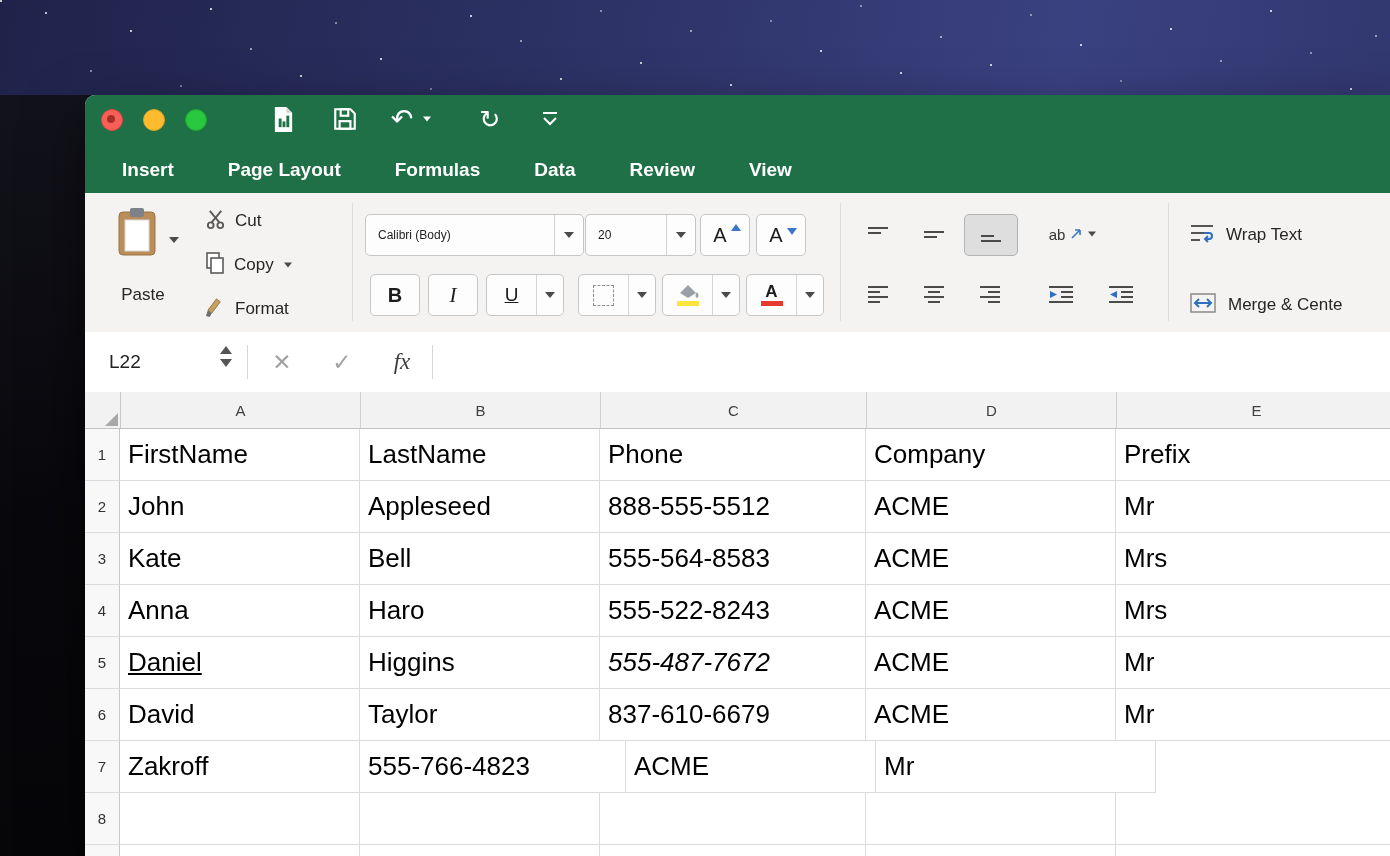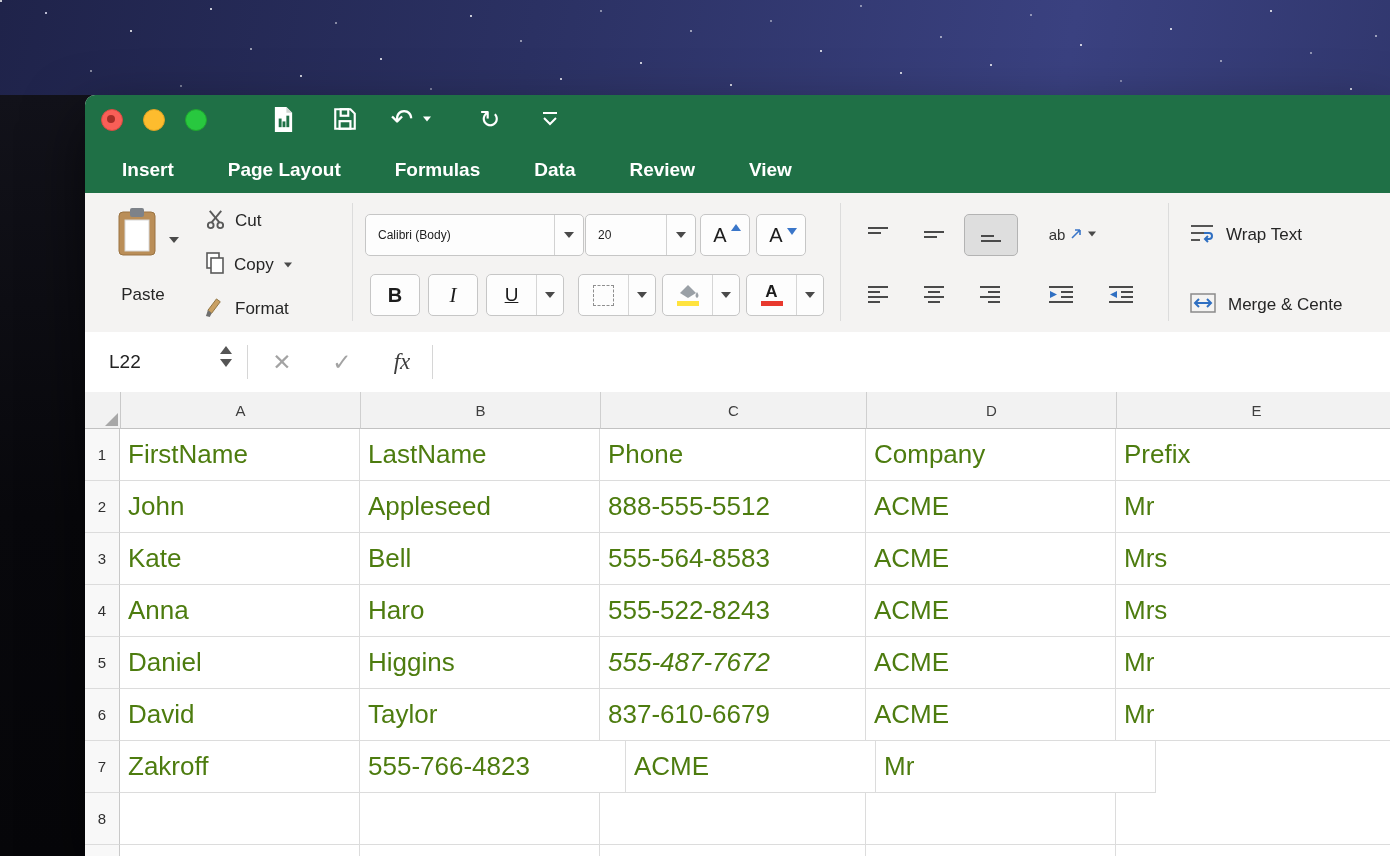--- a/index.html
+++ b/index.html
@@ -101,21 +101,21 @@
   .hdr-row{display:flex;height:37px;}
   .corner{width:35px;background:#f2f2f2;border-right:1px solid #c9c9c9;border-bottom:1px solid #c2c2c2;
     position:relative;flex:none;}
   .corner-tri{position:absolute;right:2px;bottom:2px;width:0;height:0;
     border-left:13px solid transparent;border-bottom:13px solid #a8a8a8;}
   .colhead{background:#f2f2f2;border-right:1px solid #cfcfcf;border-bottom:1px solid #c2c2c2;
     font-size:15px;color:#3f3f3f;text-align:center;line-height:37px;flex:none;box-sizing:border-box;}
   .sheet-row{display:flex;height:52px;}
   .rowhead{width:35px;background:#f8f8f8;border-right:1px solid #c9c9c9;border-bottom:1px solid #dcdcdc;
     font-size:15px;color:#303030;text-align:center;line-height:52px;flex:none;box-sizing:border-box;}
-  .cell{border-right:1px solid #dcdcdc;border-bottom:1px solid #dcdcdc;font-size:26px;color:#4d7c0f;
+  .cell{border-right:1px solid #dcdcdc;border-bottom:1px solid #dcdcdc;font-size:26px;color:#000000;
     padding-left:8px;line-height:50px;white-space:nowrap;flex:none;box-sizing:border-box;overflow:hidden;}
 </style>
 </head>
 <body>
 
 <div class="desktop">
   <div class="stars"></div>
 </div>
 
 <div class="window">
@@ -420,21 +420,21 @@
       <div class="sheet-row">
         <div class="rowhead">4</div>
         <div class="cell" style="width: 240px;">Anna</div>
         <div class="cell" style="width: 240px;">Haro</div>
         <div class="cell" style="width: 266px;">555-522-8243</div>
         <div class="cell" style="width: 250px;">ACME</div>
         <div class="cell" style="width: 280px;">Mrs</div>
       </div>
       <div class="sheet-row">
         <div class="rowhead">5</div>
-        <div class="cell" style="width: 240px;">Daniel</div>
+        <div class="cell" style="width: 240px; text-decoration: underline;">Daniel</div>
         <div class="cell" style="width: 240px;">Higgins</div>
         <div class="cell" style="width: 266px; font-style: italic;">555-487-7672</div>
         <div class="cell" style="width: 250px;">ACME</div>
         <div class="cell" style="width: 280px;">Mr</div>
       </div>
       <div class="sheet-row">
         <div class="rowhead">6</div>
         <div class="cell" style="width: 240px;">David</div>
         <div class="cell" style="width: 240px;">Taylor</div>
         <div class="cell" style="width: 266px;">837-610-6679</div>

